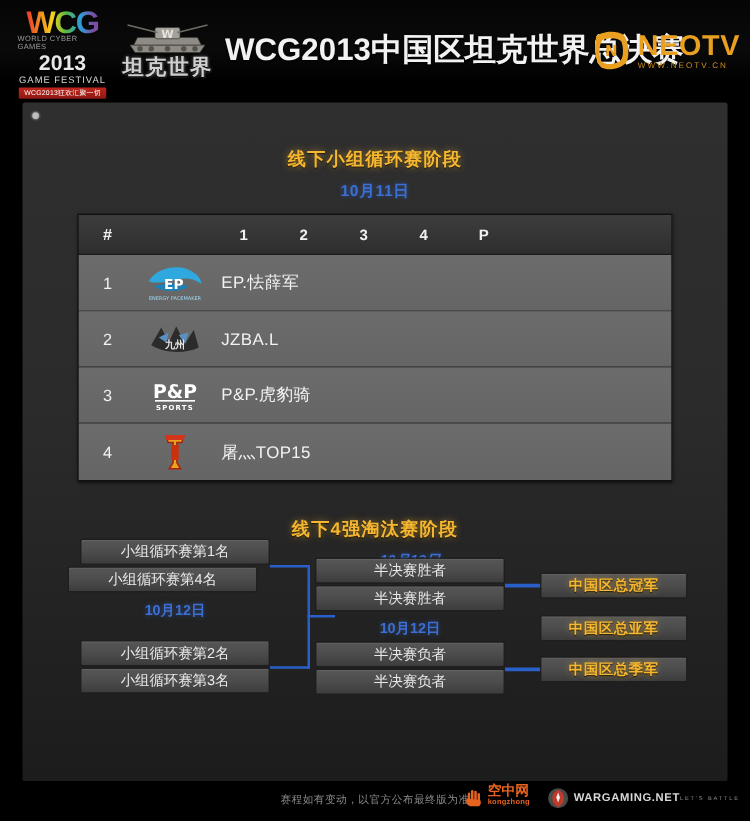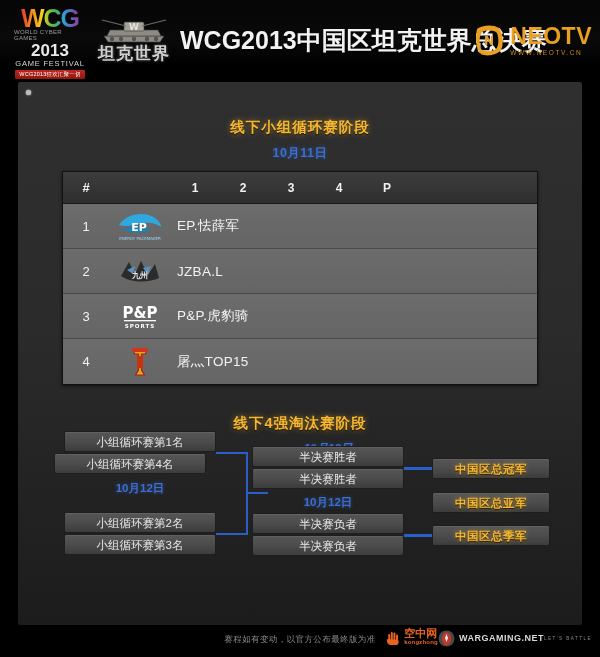--- a/index.html
+++ b/index.html
@@ -126,21 +126,21 @@
     position:absolute; text-align:center; font-size:11.5px; font-weight:bold;
     color:#3b6fd4; text-shadow:0 0 4px rgba(59,111,212,.5);
   }
 
   
   .footer { position:absolute; left:0; top:625px; width:600px; height:32px; background:#000; }
   .f-note {
     position:absolute; left:0; top:9px; width:600px; text-align:center;
     font-size:8.5px; color:#8a8a8a; letter-spacing:.4px;
   }
-  .f-logos { position:absolute; right:8px; top:4px; display:flex; align-items:center; }
+  .f-logos { position:absolute; right:8px; top:4px; display:flex; align-items:center; gap:14px; }
   .kz { display:flex; align-items:center; }
   .kz-hand { width:16px; height:16px; margin-right:3px; }
   .kz-txt { display:flex; flex-direction:column; line-height:9px; }
   .kz-cn { font-size:11px; font-weight:bold; color:#e8631f; }
   .kz-en { font-size:6px; font-weight:bold; color:#e8631f; letter-spacing:.2px; }
   .wg { display:flex; align-items:center; }
   .wg-mark { width:17px; height:17px; margin-right:4px; }
   .wg-txt { display:flex; flex-direction:row; line-height:9px; }
   .wg-name { font-size:9px; font-weight:bold; color:#d8d8d8; letter-spacing:.5px; }
   .wg-sub { font-size:4.5px; color:#8a8a8a; letter-spacing:1.5px; }

